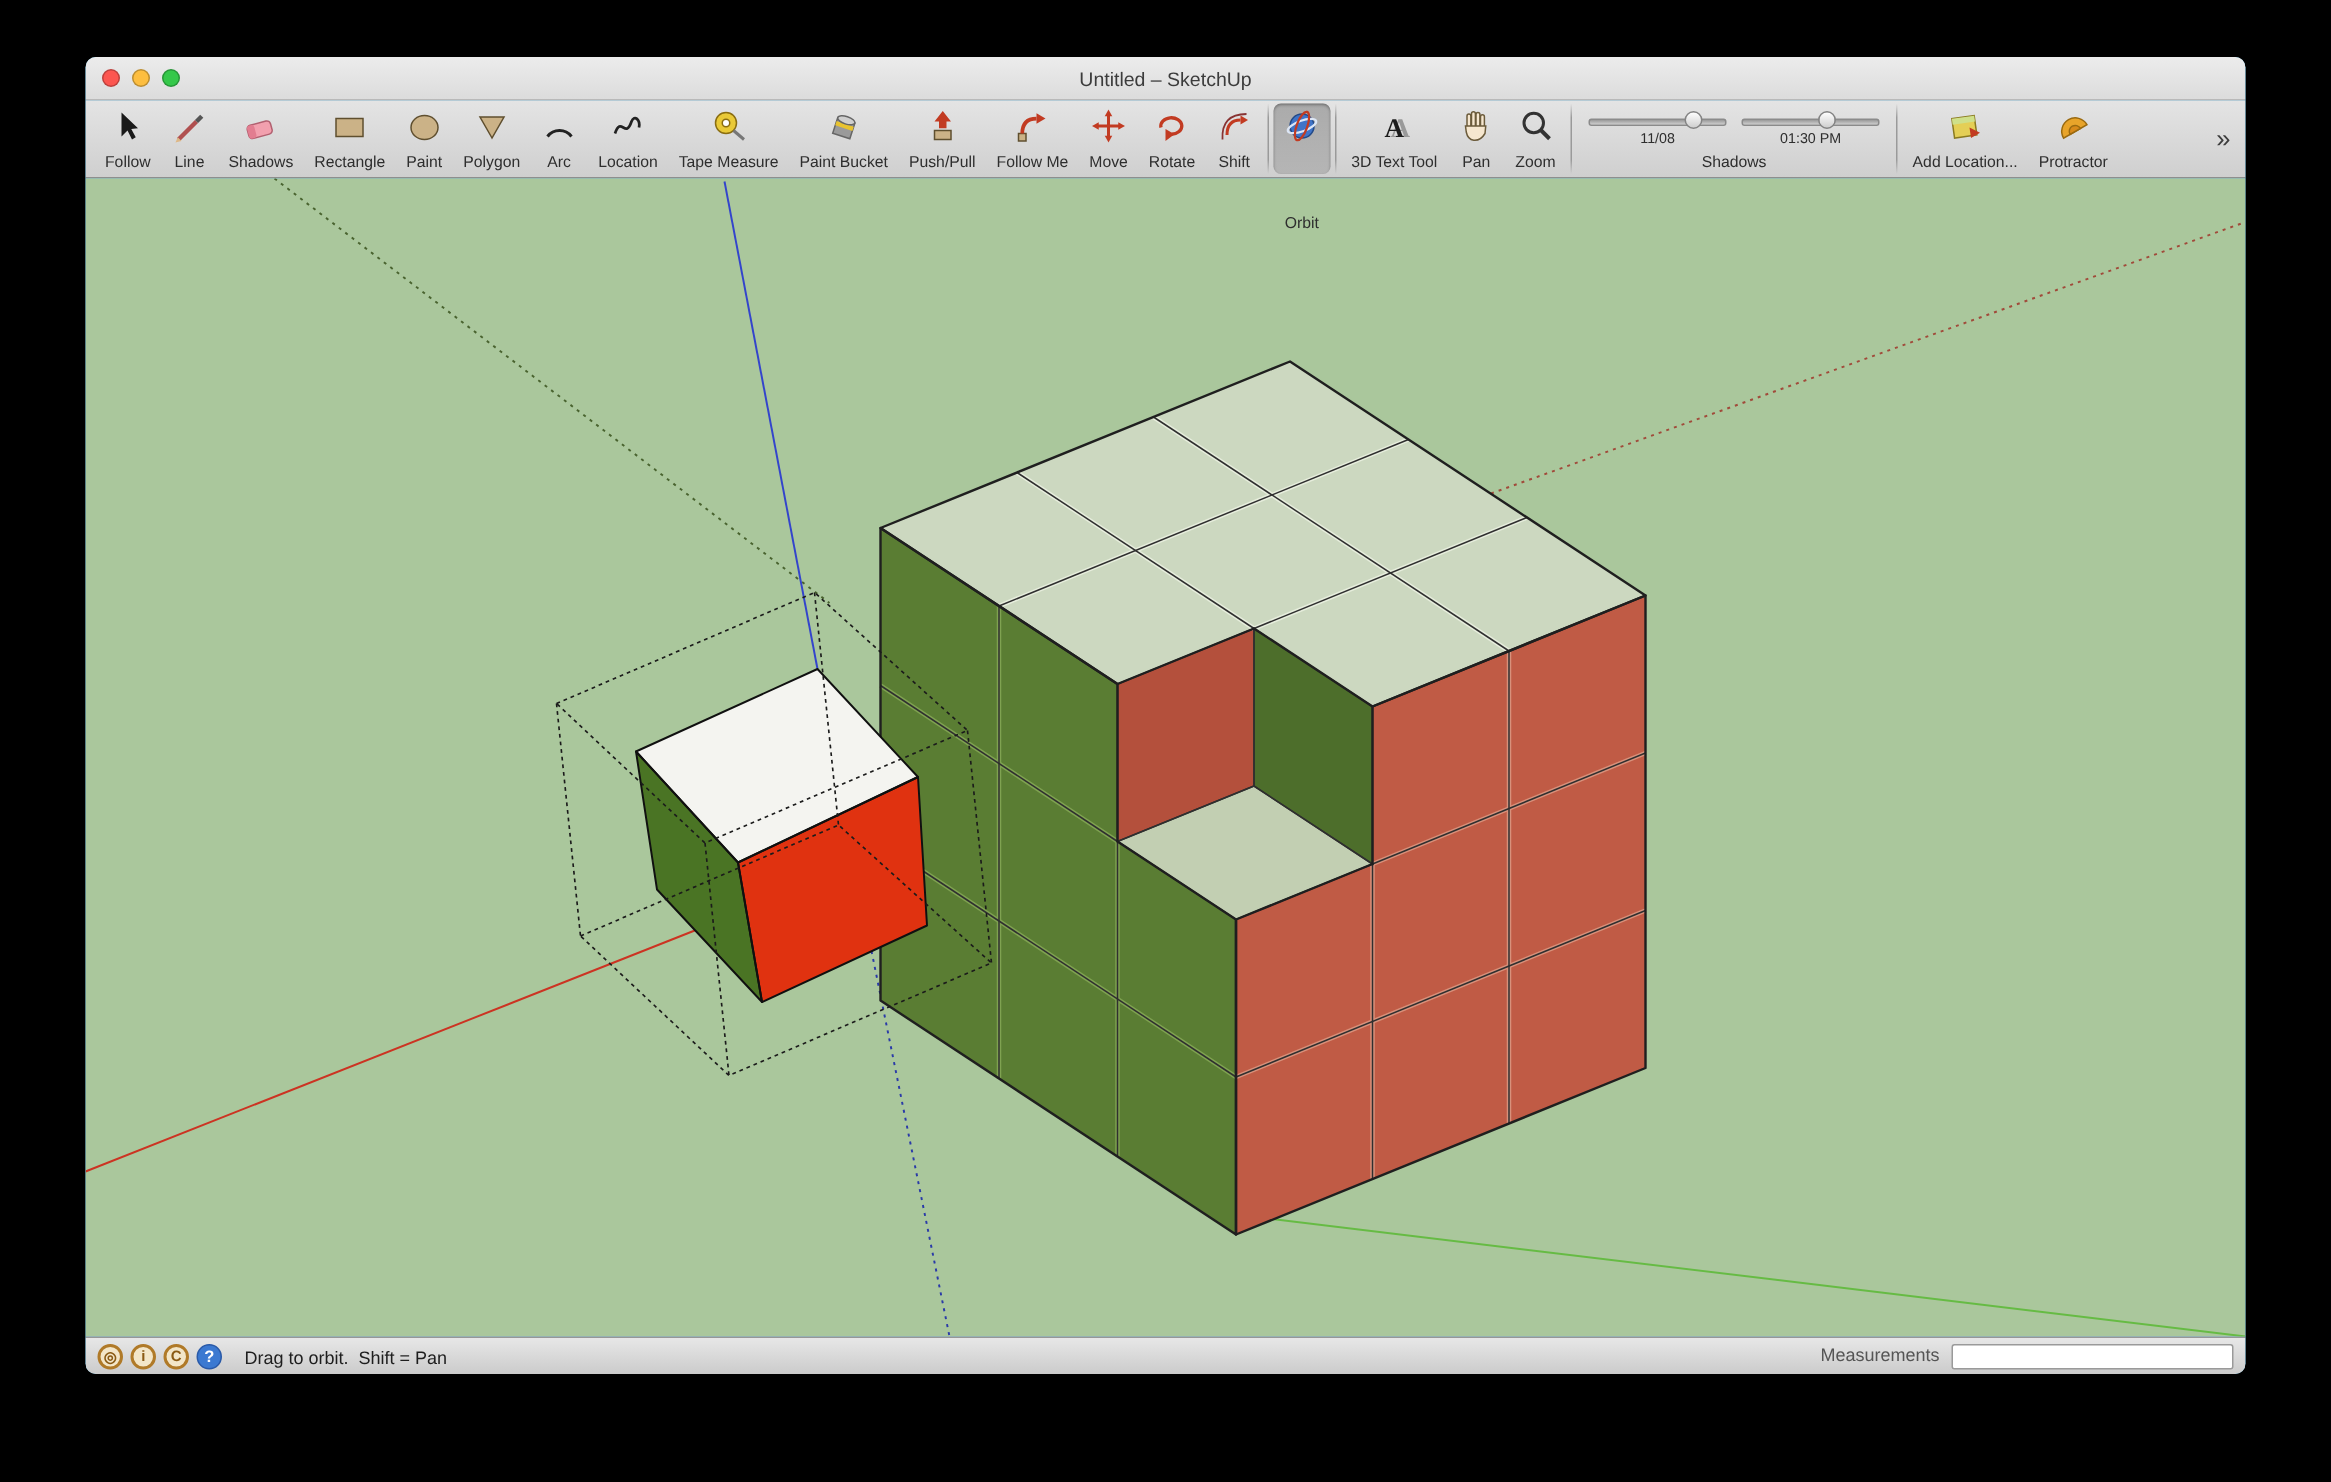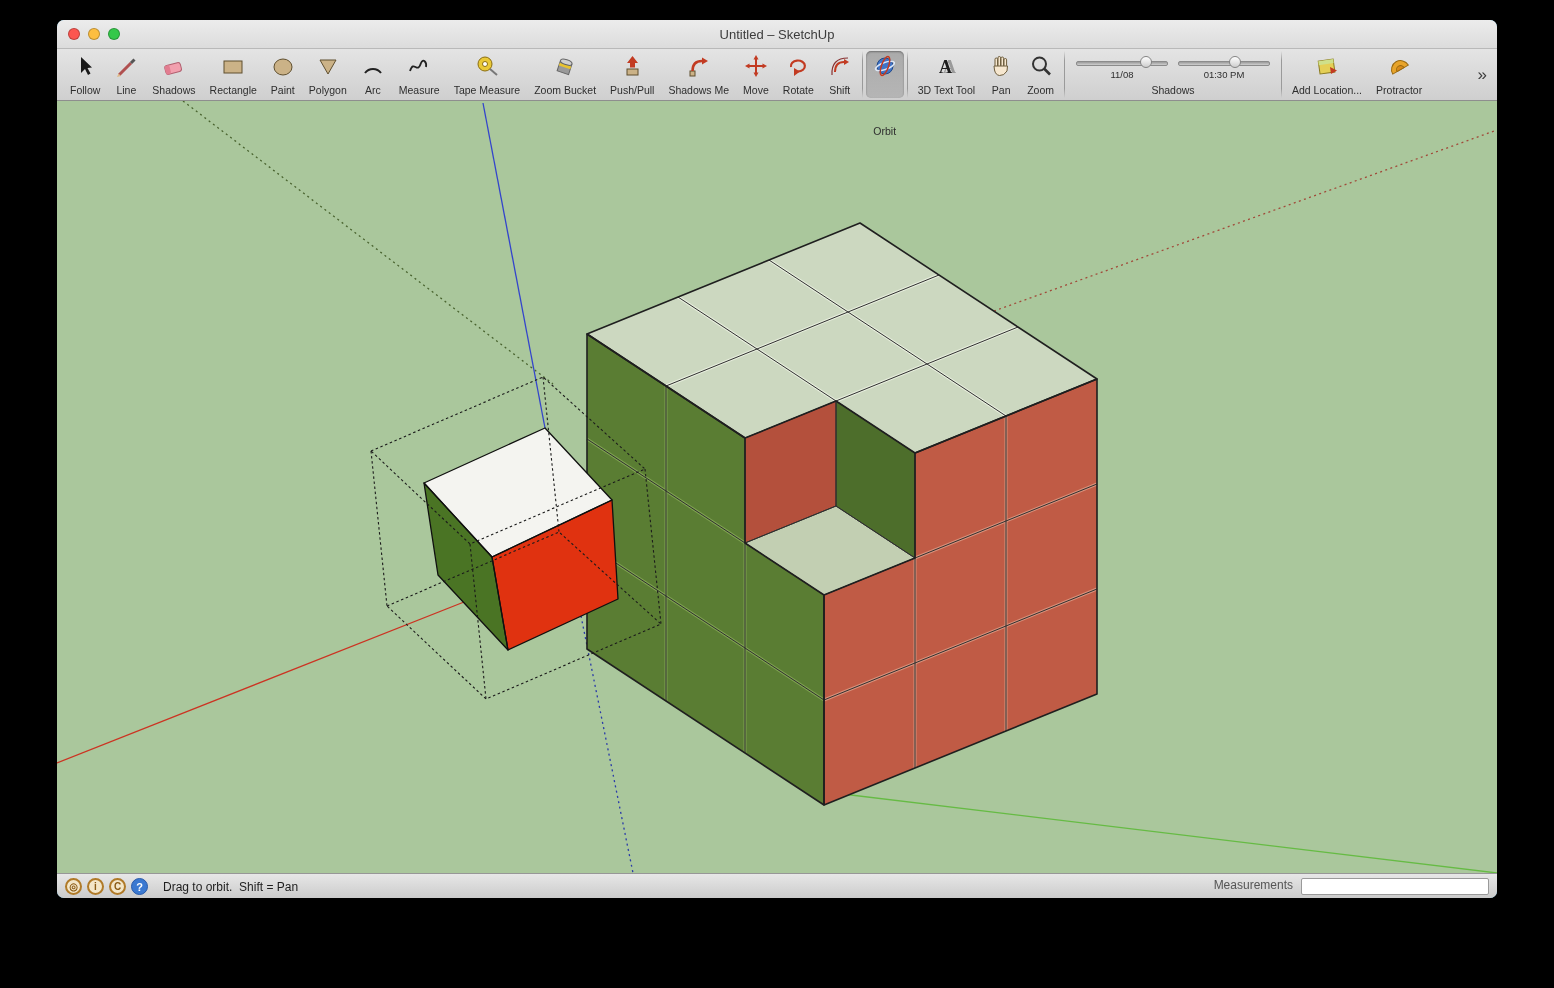--- a/index.html
+++ b/index.html
@@ -2,21 +2,21 @@
 <html style="--canvas-bg: #aac79c; --cube-top: #ccd8c0; --cube-left: #5a7d33; --cube-right: #c05b45; --notch-floor: #c2cfb2; --notch-left-wall: #b4503c; --notch-right-wall: #4d6e2b; --small-top: #f4f4f0; --small-front: #e03210; --small-left: #4a7424; --axis-red: #cc3322; --axis-green: #66bb44; --axis-blue: #3344cc; --axis-green-dark: #49632f; --axis-red-dark: #a14a3a; --axis-blue-dark: #2a3aa8;"><head>
 <meta charset="utf-8">
 <style>
   html,body{margin:0;padding:0;}
   body{
     width:1554px;height:988px;overflow:hidden;background:#000;
     font-family:"Liberation Sans", sans-serif;
     -webkit-font-smoothing:antialiased;
   }
   .window{
-    position:absolute;left:57px;top:20px;width:1440px;height:878px;
+    position:absolute;left:57px;top:38px;width:1440px;height:878px;
     border-radius:7px;overflow:hidden;background:#7dd3fc;
     box-shadow:0 25px 70px rgba(0,0,0,.85);
   }
   
   .titlebar{
     position:relative;height:28px;
     background:linear-gradient(#ececec,#dcdcdc);
     border-bottom:1px solid #b9b9b9;
     display:flex;align-items:center;justify-content:center;
   }
@@ -174,21 +174,21 @@
       </span>
       <span class="tlabel">Arc</span>
     </div>
 
     <div class="tool">
       <span class="ticon">
         <svg width="24" height="24">
             <path d="M3 17 C7 5 10 21 14 9 C16 4 20 8 19 13" fill="none" stroke="#222" stroke-width="1.8"></path>
           </svg>
       </span>
-      <span class="tlabel">Measure</span>
+      <span class="tlabel">Location</span>
     </div>
 
     <div class="tool">
       <span class="ticon">
         <svg width="24" height="24">
             <circle cx="10" cy="10" r="7" fill="#e9c937" stroke="#8a6d10"></circle>
             <circle cx="10" cy="10" r="2.5" fill="#fff" stroke="#8a6d10"></circle>
             <path d="M15 15 L22 21" stroke="#777" stroke-width="2"></path>
           </svg>
       </span>
@@ -198,42 +198,42 @@
     <div class="tool">
       <span class="ticon">
         <svg width="24" height="24">
             <g transform="rotate(18 12 12)">
               <rect x="6" y="8" width="12" height="11" fill="#9a9a9a" stroke="#666"></rect>
               <rect x="6" y="10.5" width="12" height="3" fill="#e8c330"></rect>
               <ellipse cx="12" cy="8" rx="6" ry="2.5" fill="#cfcfcf" stroke="#666"></ellipse>
             </g>
           </svg>
       </span>
-      <span class="tlabel">Zoom Bucket</span>
+      <span class="tlabel">Paint Bucket</span>
     </div>
 
     <div class="tool">
       <span class="ticon">
         <svg width="24" height="24">
             <rect x="7" y="15" width="11" height="6" fill="#cbb287" stroke="#5f4f2f"></rect>
             <polygon points="12.5,2 18,9 15,9 15,13.5 10,13.5 10,9 7,9" fill="#c23b22"></polygon>
           </svg>
       </span>
       <span class="tlabel">Push/Pull</span>
     </div>
 
     <div class="tool">
       <span class="ticon">
         <svg width="24" height="24">
             <rect x="3" y="17" width="5" height="5" fill="#cbb287" stroke="#5f4f2f"></rect>
             <path d="M5.5 17 Q5.5 7 15 7" fill="none" stroke="#c23b22" stroke-width="2.5"></path>
             <polygon points="15,3.5 21,7 15,10.5" fill="#c23b22"></polygon>
           </svg>
       </span>
-      <span class="tlabel">Shadows Me</span>
+      <span class="tlabel">Follow Me</span>
     </div>
 
     <div class="tool">
       <span class="ticon">
         <svg width="24" height="24">
             <g stroke="#c23b22" stroke-width="2">
               <line x1="12" y1="5" x2="12" y2="19"></line>
               <line x1="5" y1="12" x2="19" y2="12"></line>
             </g>
             <g fill="#c23b22">

